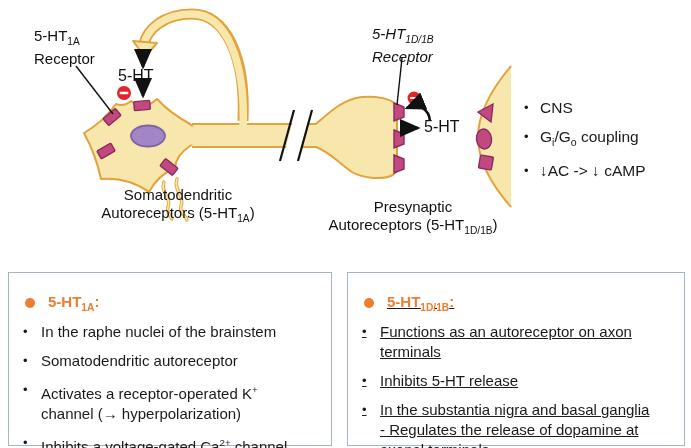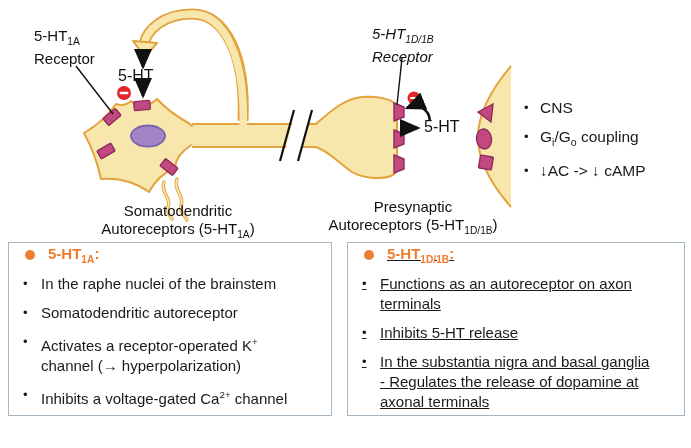--- a/index.html
+++ b/index.html
@@ -25,22 +25,22 @@
   .lbl sub{font-size:0.68em;}
   .ht{font-size:16px;font-weight:400;}
   .caption{position:absolute;font-size:15px;line-height:17.5px;text-align:center;color:#111;}
   .caption sub{font-size:0.68em;}
 
   .side-list{position:absolute;left:524px;top:99px;width:160px;}
   .side-item{display:flex;align-items:flex-start;margin-bottom:11px;font-size:15.5px;line-height:18px;}
   .side-item .dot{width:16px;flex:0 0 16px;font-size:13px;}
   .side-item sub{font-size:0.68em;}
 
-  .info-box{position:absolute;top:242px;height:174px;border:1px solid var(--box_border);
-            background:#fff;padding:0 8px 0 8px;}
+  .info-box{position:absolute;top:272px;height:174px;border:1px solid var(--box_border);
+            background:#fff;padding:18px 8px 0 8px;}
   .box-left{left:8px;width:324px;}
   .box-right{left:347px;width:338px;text-decoration:underline;}
   .box-header{display:flex;align-items:center;margin:2px 0 9px 8px;}
   .box-header .hdot{width:10px;height:10px;border-radius:50%;background:var(--accent_orange);
                     margin-right:13px;flex:0 0 10px;}
   .box-header .htext{color:var(--accent_orange);font-weight:bold;font-size:15px;}
   .box-header sub{font-size:0.68em;}
   .box-item{display:flex;align-items:flex-start;margin-bottom:9px;}
   .box-item .b{flex:0 0 24px;padding-left:6px;font-size:13px;line-height:20px;}
   .box-item .t{flex:1;font-size:15px;line-height:20px;white-space:pre-line;}
@@ -135,21 +135,21 @@
     <div class="side-item">
       <span class="dot">•</span>
       <span>G<sub>i</sub>/G<sub>o</sub> coupling</span>
     </div>
     <div class="side-item">
       <span class="dot">•</span>
       <span>↓AC -&gt; ↓ cAMP</span>
     </div>
   </div>
 
-  <div class="caption" style="left:70px;top:202px;width:216px;">
+  <div class="caption" style="left:70px;top:186px;width:216px;">
     <div>Somatodendritic</div>
     <div>Autoreceptors (5-HT<sub>1A</sub>)</div>
   </div>
 
   <div class="caption" style="left:300px;top:198px;width:226px;">
     <div>Presynaptic</div>
     <div>Autoreceptors (5-HT<sub>1D/1B</sub>)</div>
   </div>
 
   <div class="info-box box-left">

